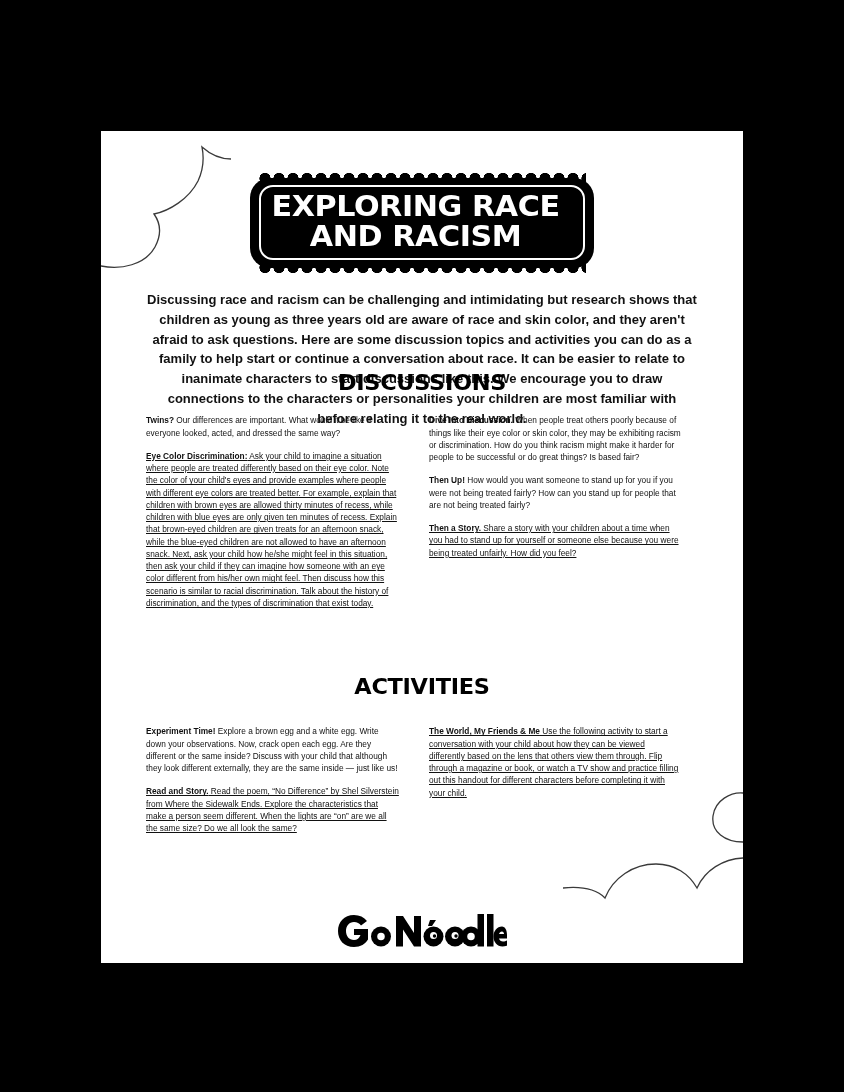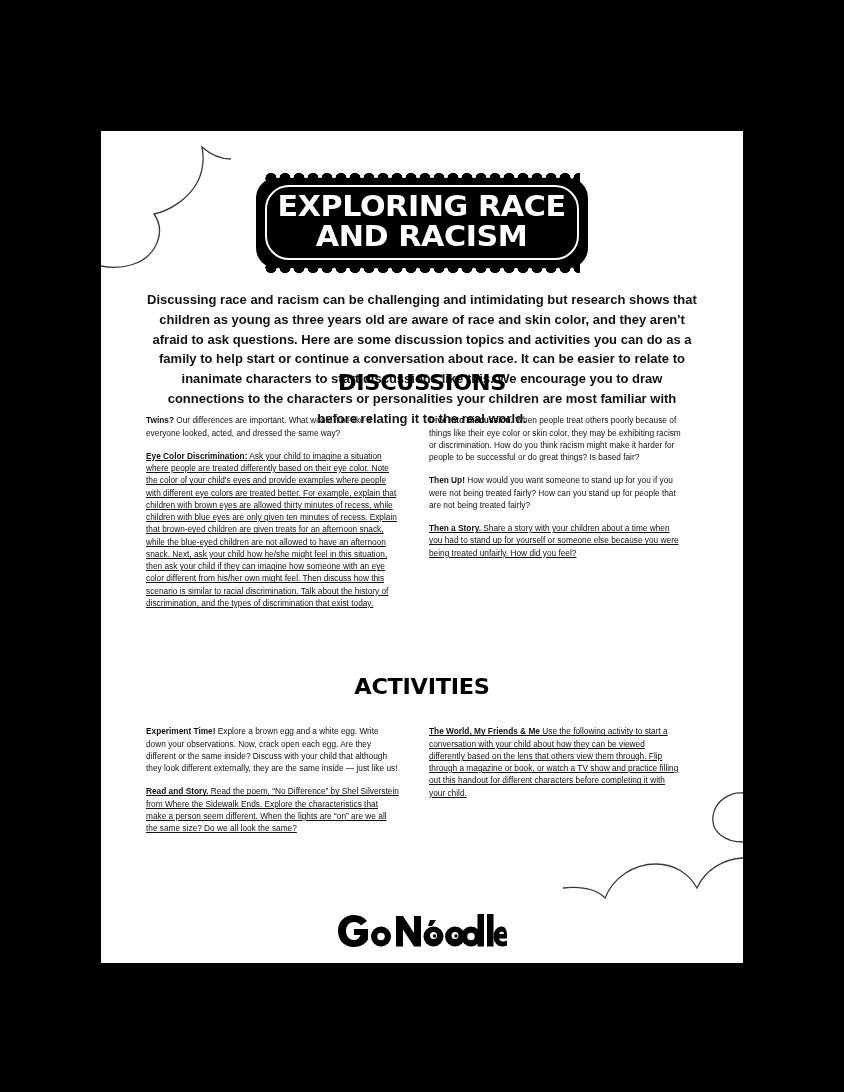--- a/index.html
+++ b/index.html
@@ -62,22 +62,22 @@
     background-size: 14px 11px;
     background-repeat: repeat-x;
   }
   .sticker::before { top: -5px; }
   .sticker::after  { bottom: -5px; }
 
   .sticker-inner {
     position: relative;
     z-index: 2;
     border: 2.5px solid #ffffff;
-    border-radius: 24px;
-    padding: 5px 16px 7px 16px;
+    border-radius: 14px;
+    padding: 5px 28px 7px 16px;
     background: #000;
   }
   .title-line {
     color: #ffffff;
     font-family: "DejaVu Sans", sans-serif;
     font-weight: 700;
     font-size: 29px;
     line-height: 1.02;
     letter-spacing: -0.4px;
     text-align: center;

